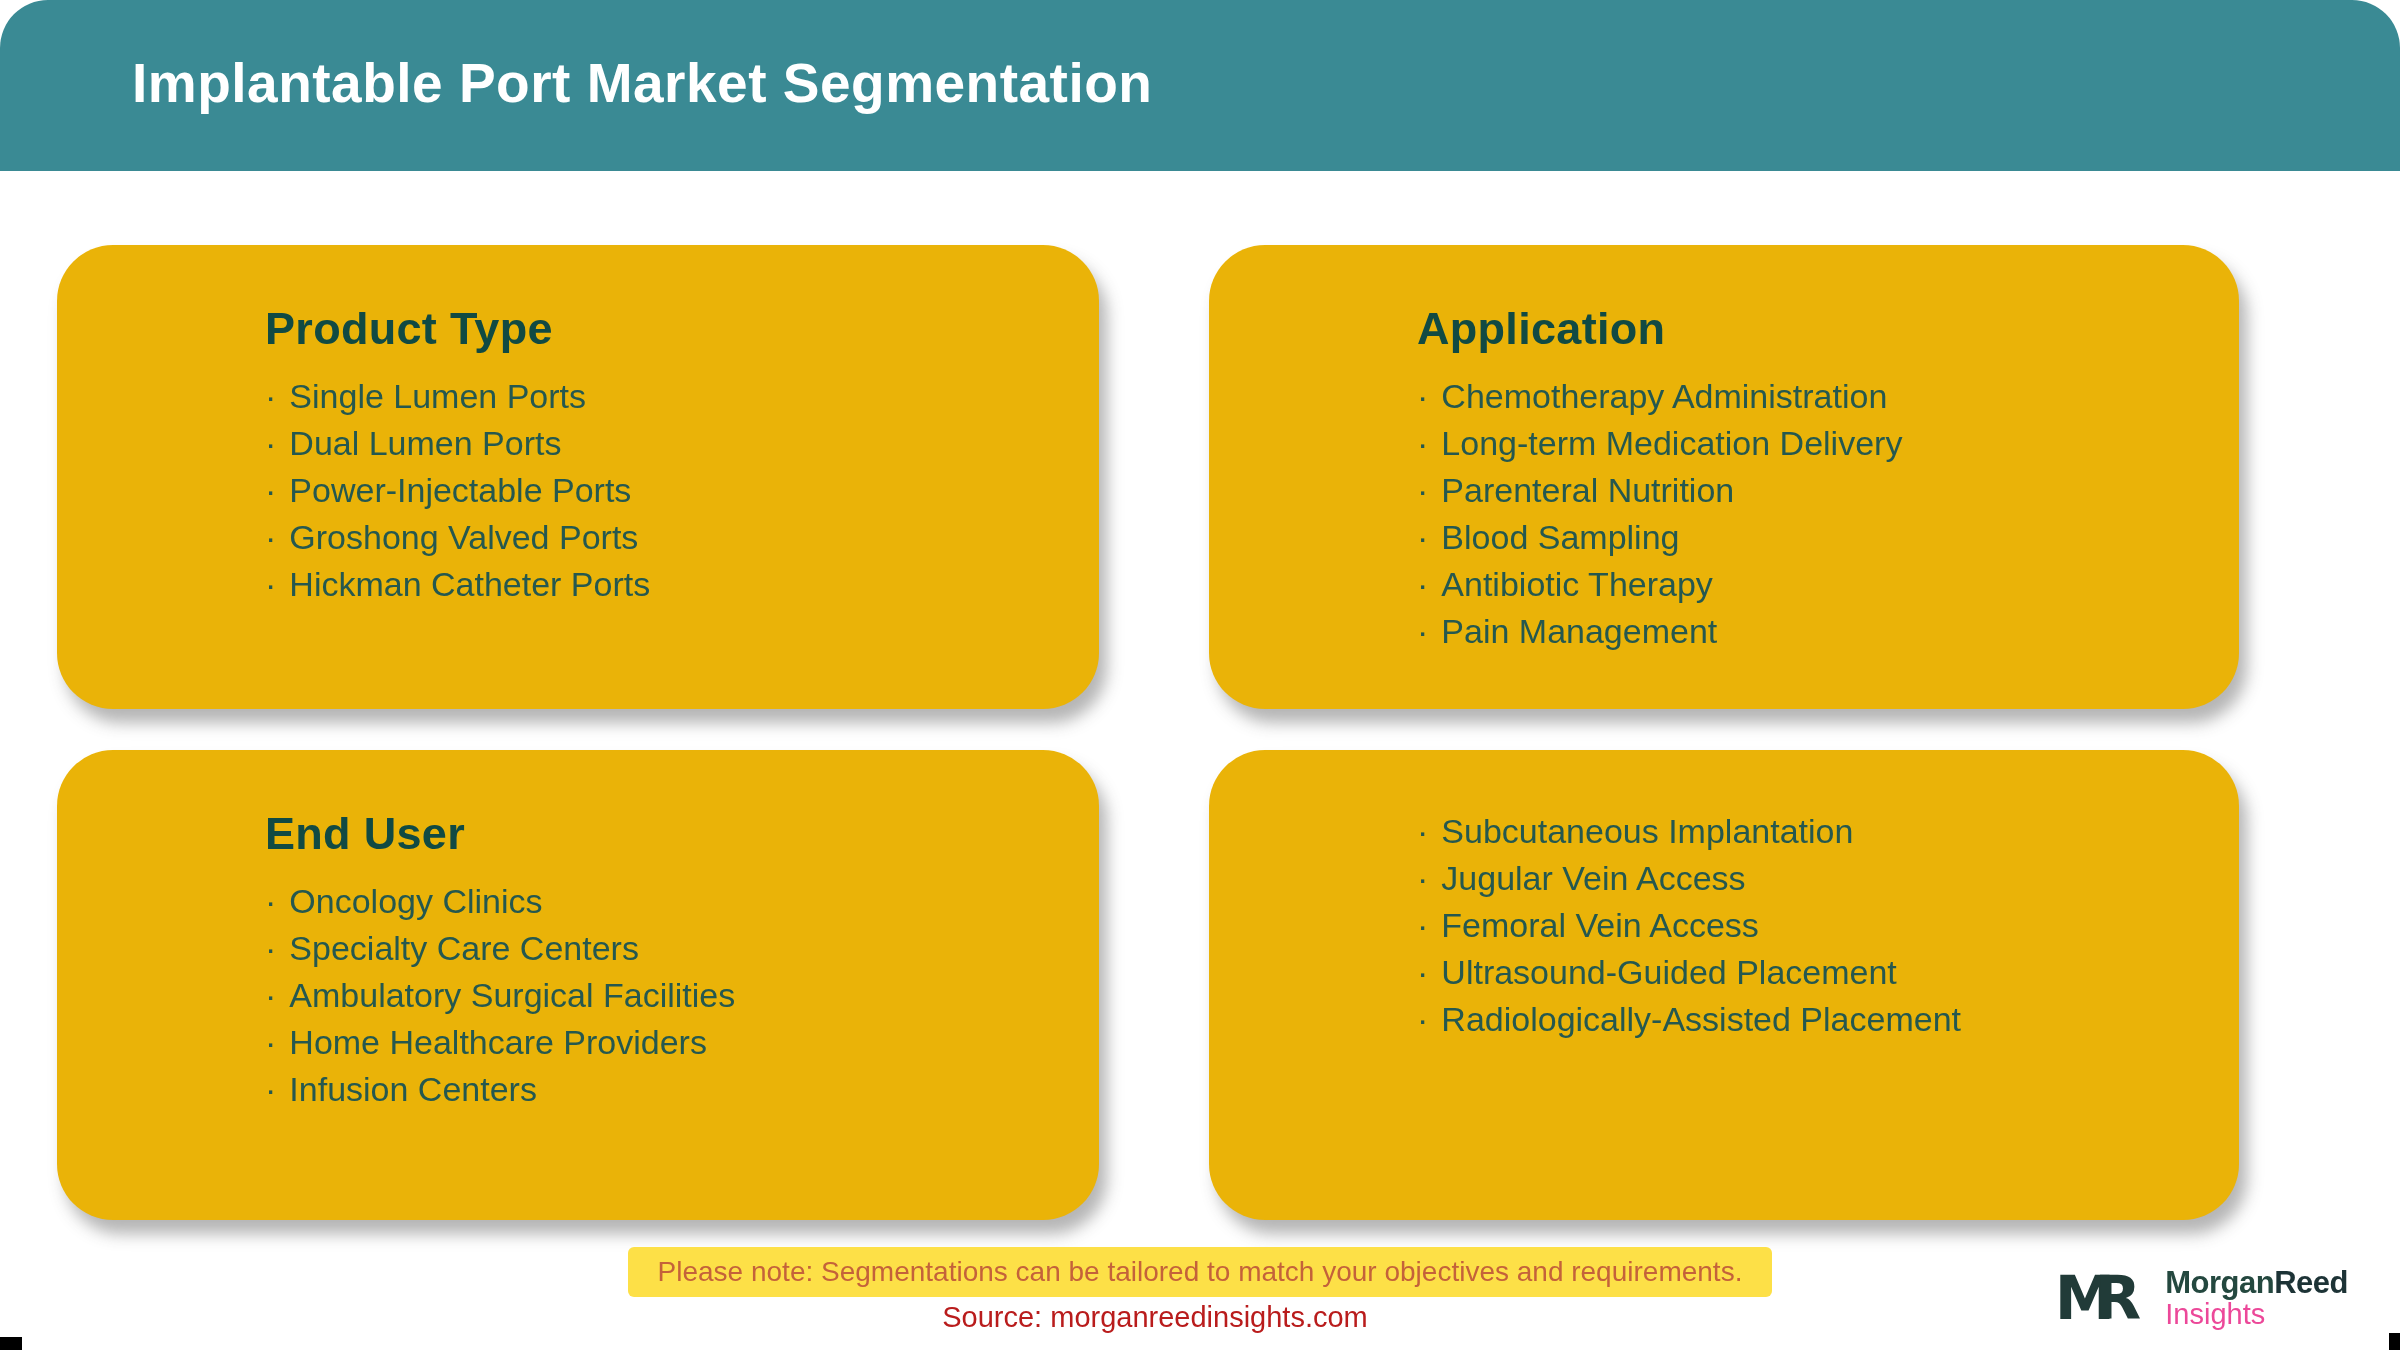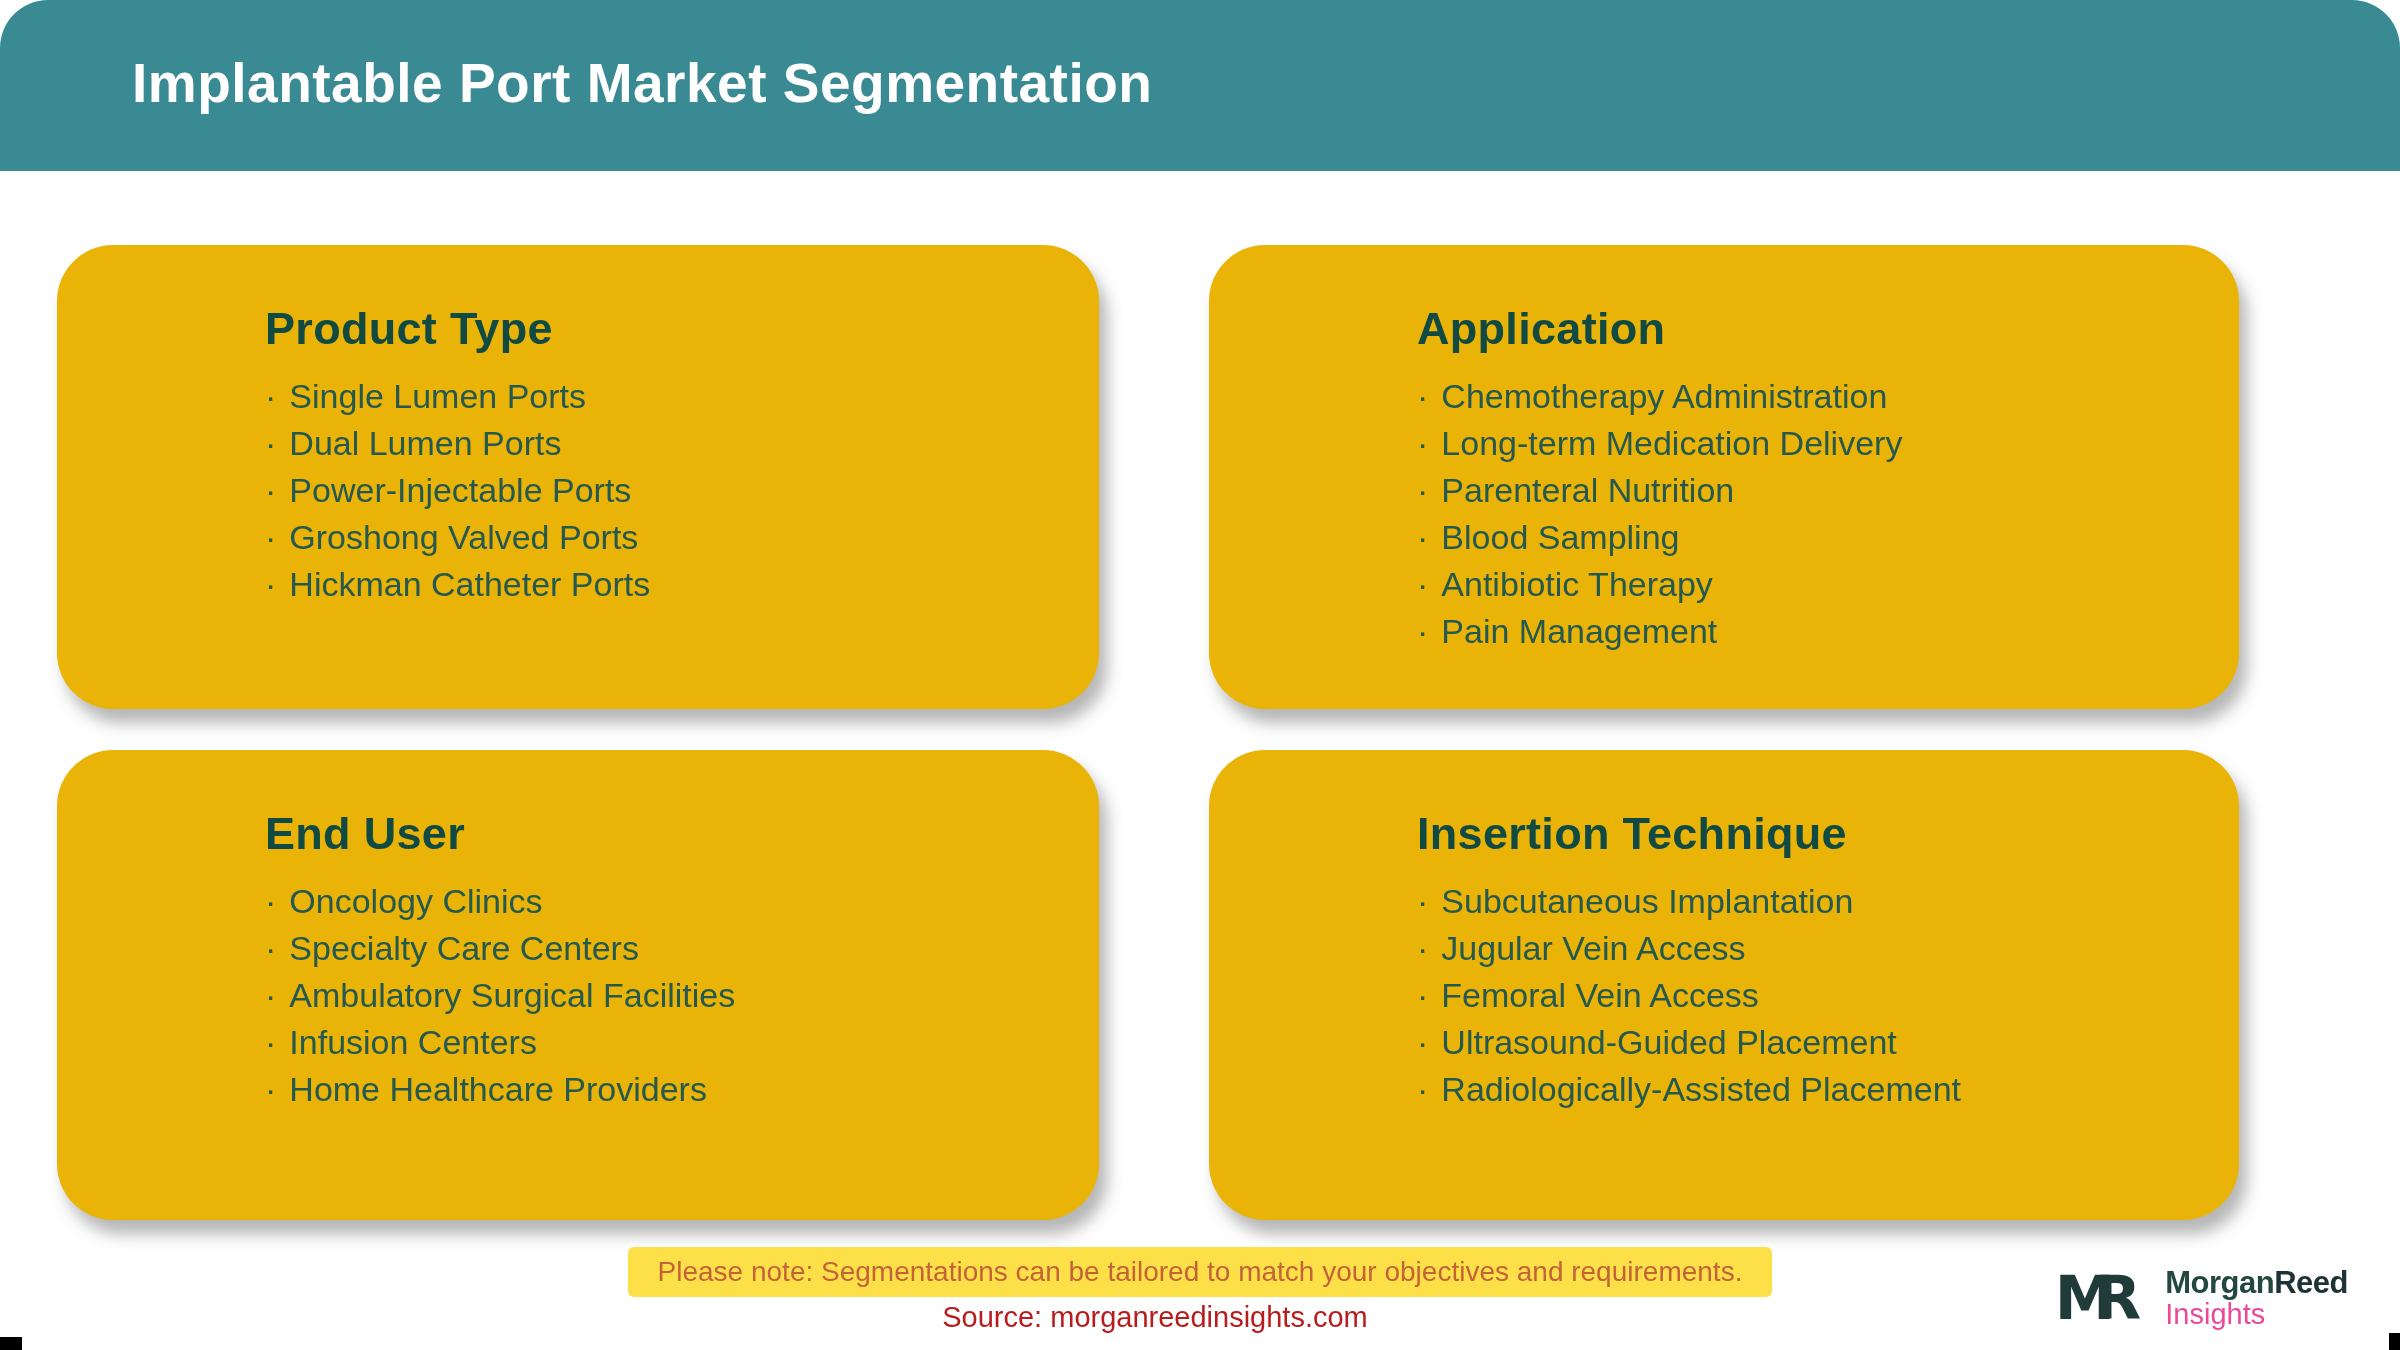--- a/index.html
+++ b/index.html
@@ -153,32 +153,31 @@
           <span>Specialty Care Centers</span>
         </li>
 
         <li>
           <span class="dot"></span>
           <span>Ambulatory Surgical Facilities</span>
         </li>
 
         <li>
           <span class="dot"></span>
+          <span>Home Healthcare Providers</span>
+        </li>
+
+        <li>
+          <span class="dot"></span>
           <span>Infusion Centers</span>
         </li>
-
-        <li>
-          <span class="dot"></span>
-          <span>Home Healthcare Providers</span>
-        </li>
       </ul>
   </section>
 
   <section class="card card-insertion">
-    <h2>Insertion Technique</h2>
     <ul>
 
         <li>
           <span class="dot"></span>
           <span>Subcutaneous Implantation</span>
         </li>
 
         <li>
           <span class="dot"></span>
           <span>Jugular Vein Access</span>

